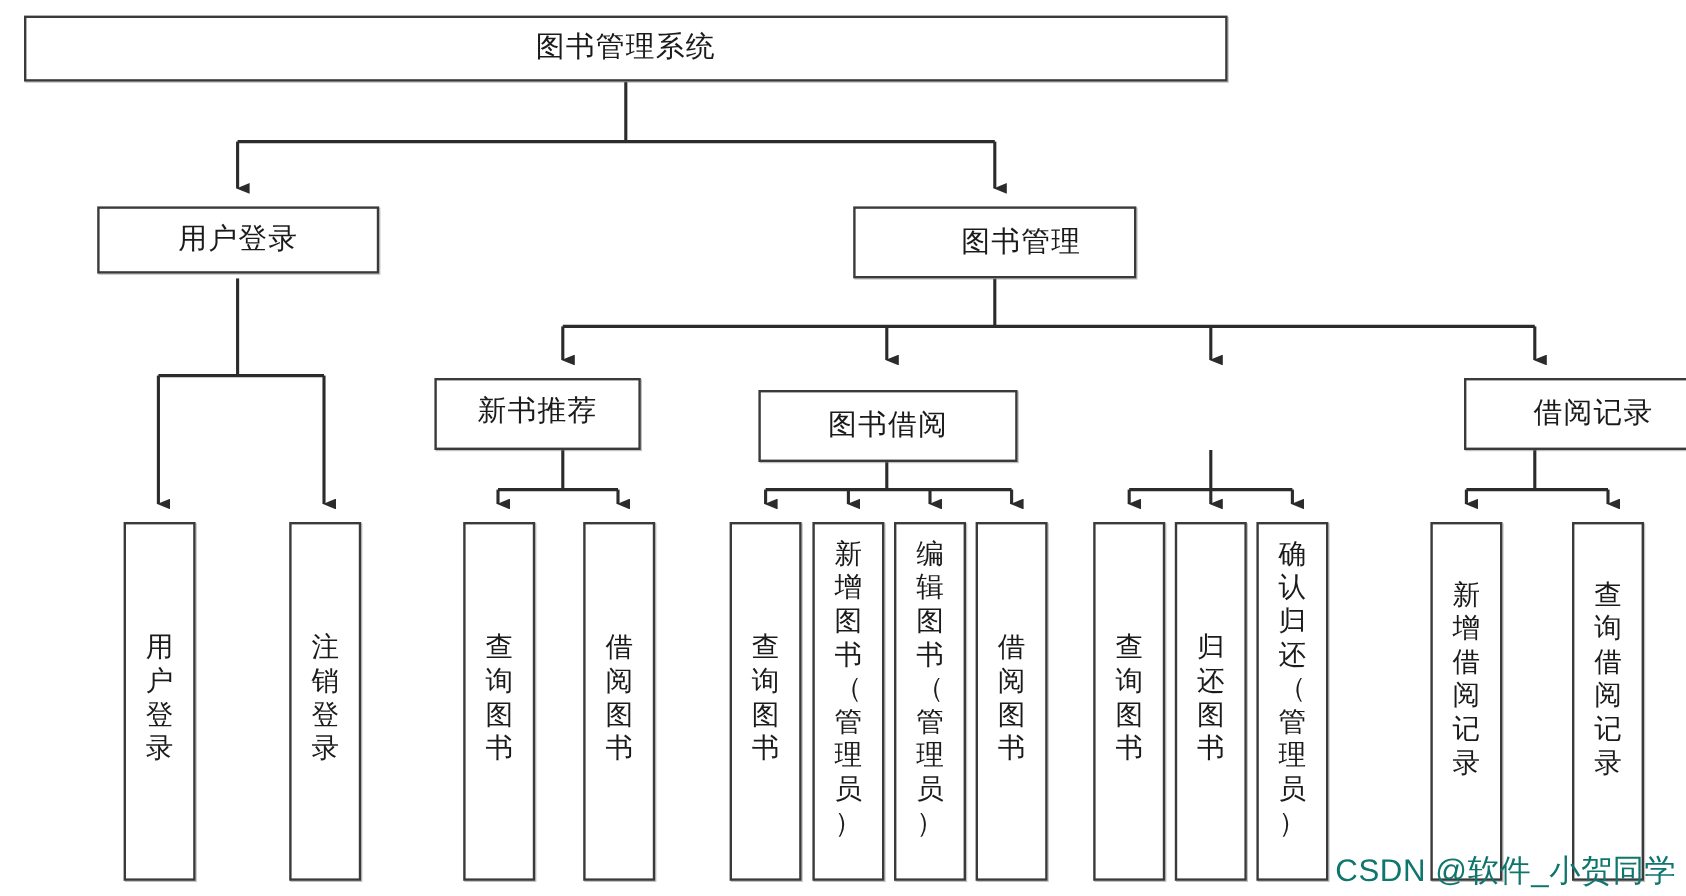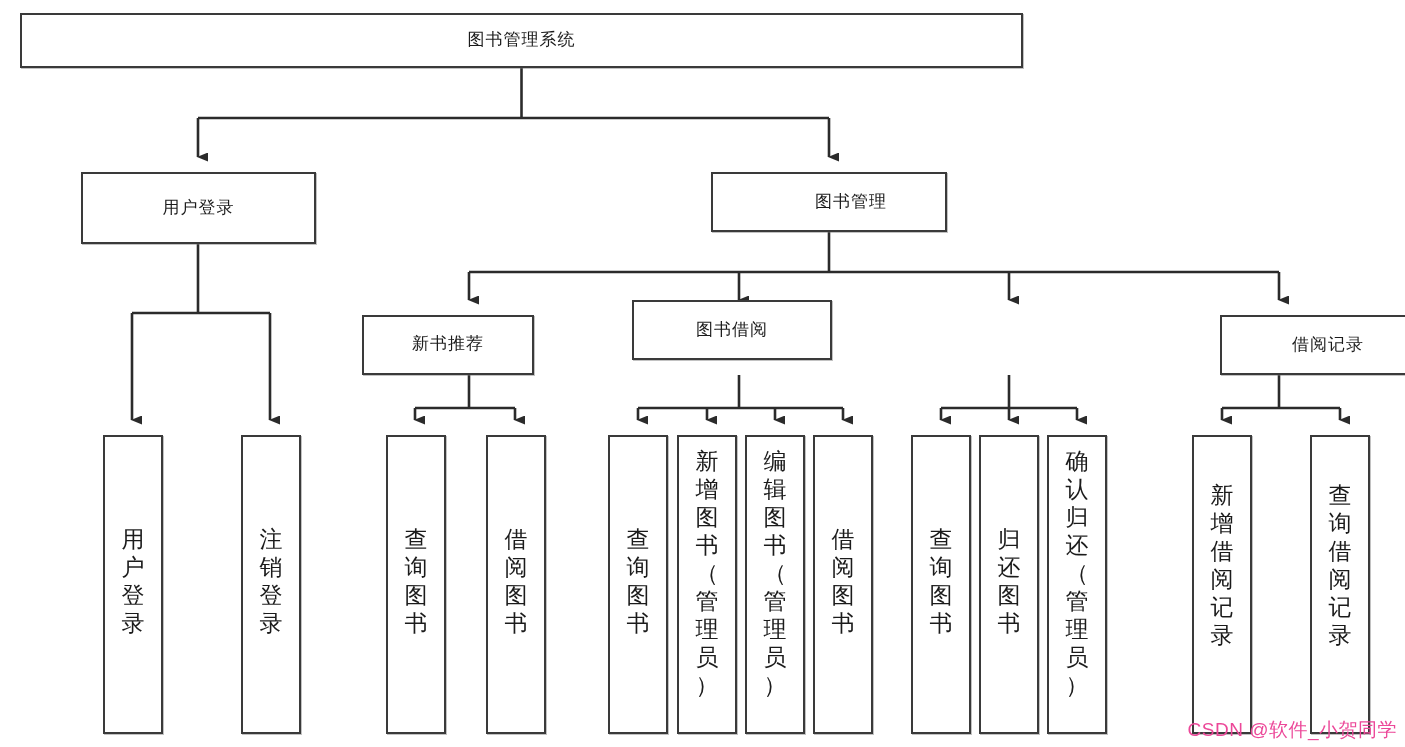--- a/index.html
+++ b/index.html
@@ -34,21 +34,21 @@
     box-sizing: border-box;
     background: #ffffff;
     border: 2.5px solid #3a3a3a;
     display: flex;
     align-items: center;
     justify-content: center;
     color: #1b1b1b;
     box-shadow: 1px 1px 0 rgba(120,120,120,0.45);
   }
   .node.horiz {
-    font-size: 17px;
+    font-size: 24px;
     letter-spacing: 1px;
     line-height: 1.1;
     text-align: center;
   }
   .node.vert {
     align-items: flex-start;
     justify-content: center;
     padding-top: 10px;
   }
   .vlabel {
@@ -56,22 +56,22 @@
     line-height: 1.22;
     text-align: center;
     width: 100%;
     display: block;
     white-space: pre;
   }
   .watermark {
     position: absolute;
     right: 8px;
     bottom: 4px;
-    font-size: 19px;
-    color: #ec4899;
+    font-size: 26px;
+    color: #0f766e;
     letter-spacing: 0.5px;
     white-space: nowrap;
     margin-left: 44px;
   }
 </style>
 </head>
 <body>
 
 <div id="diagram-root">
 
@@ -122,31 +122,31 @@
       <path d="M 1222 408 L 1340 408"></path>
       <path d="M 1222 408 L 1222 420" marker-end="url(#arrowhead)"></path>
       <path d="M 1340 408 L 1340 420" marker-end="url(#arrowhead)"></path>
     </g>
   </svg>
 
   <div class="node horiz" style="left:20px; top:13px; width:1003px; height:55px;">
     <span>图书管理系统</span>
   </div>
 
-  <div class="node horiz" style="left:81px; top:172px; width:235px; height:72px;">
+  <div class="node horiz" style="left:81px; top:172px; width:235px; height:56px;">
     <span>用户登录</span>
   </div>
   <div class="node horiz" style="left:711px; top:172px; width:236px; height:60px;padding-left:44px;">
     <span>图书管理</span>
   </div>
 
   <div class="node horiz" style="left:362px; top:315px; width:172px; height:60px;font-family:Liberation Mono, monospace;">
     <span>新书推荐</span>
   </div>
-  <div class="node horiz" style="left:632px; top:300px; width:200px; height:60px;">
+  <div class="node horiz" style="left:632px; top:325px; width:216px; height:60px;">
     <span>图书借阅</span>
   </div>
   <div class="node horiz" style="left:1172px; top:315px; width:216px; height:60px;margin-left:48px;">
     <span>借阅记录</span>
   </div>
 
   <div class="node vert" style="left:103px; top:435px; width:60px; height:299px; padding-top:88px;">
     <span class="vlabel">用
 户
 登

